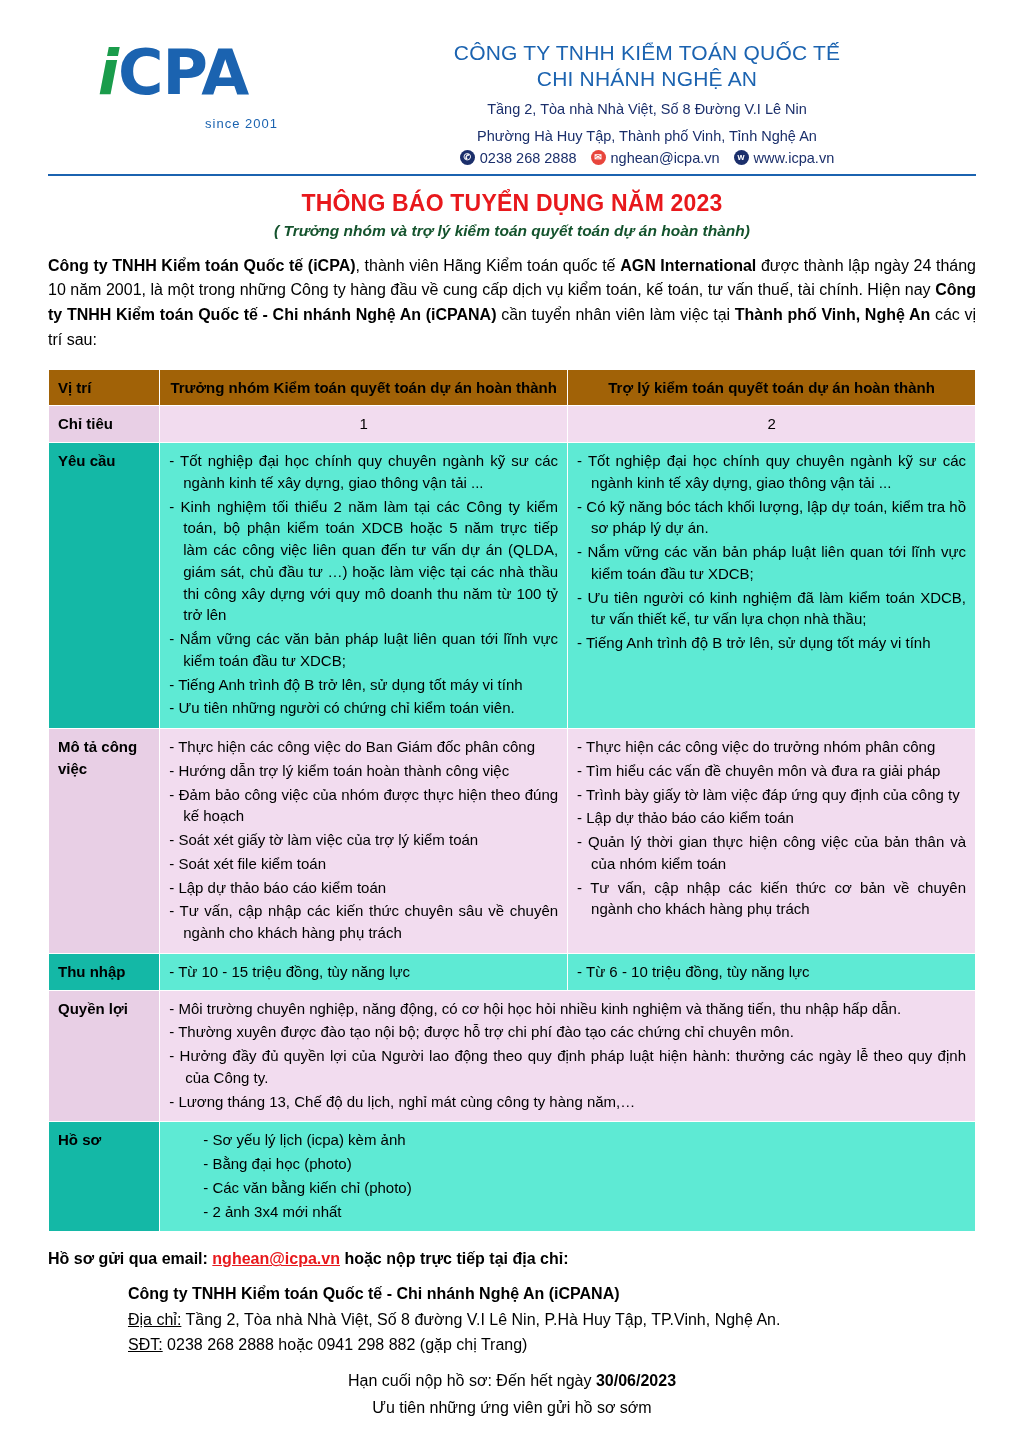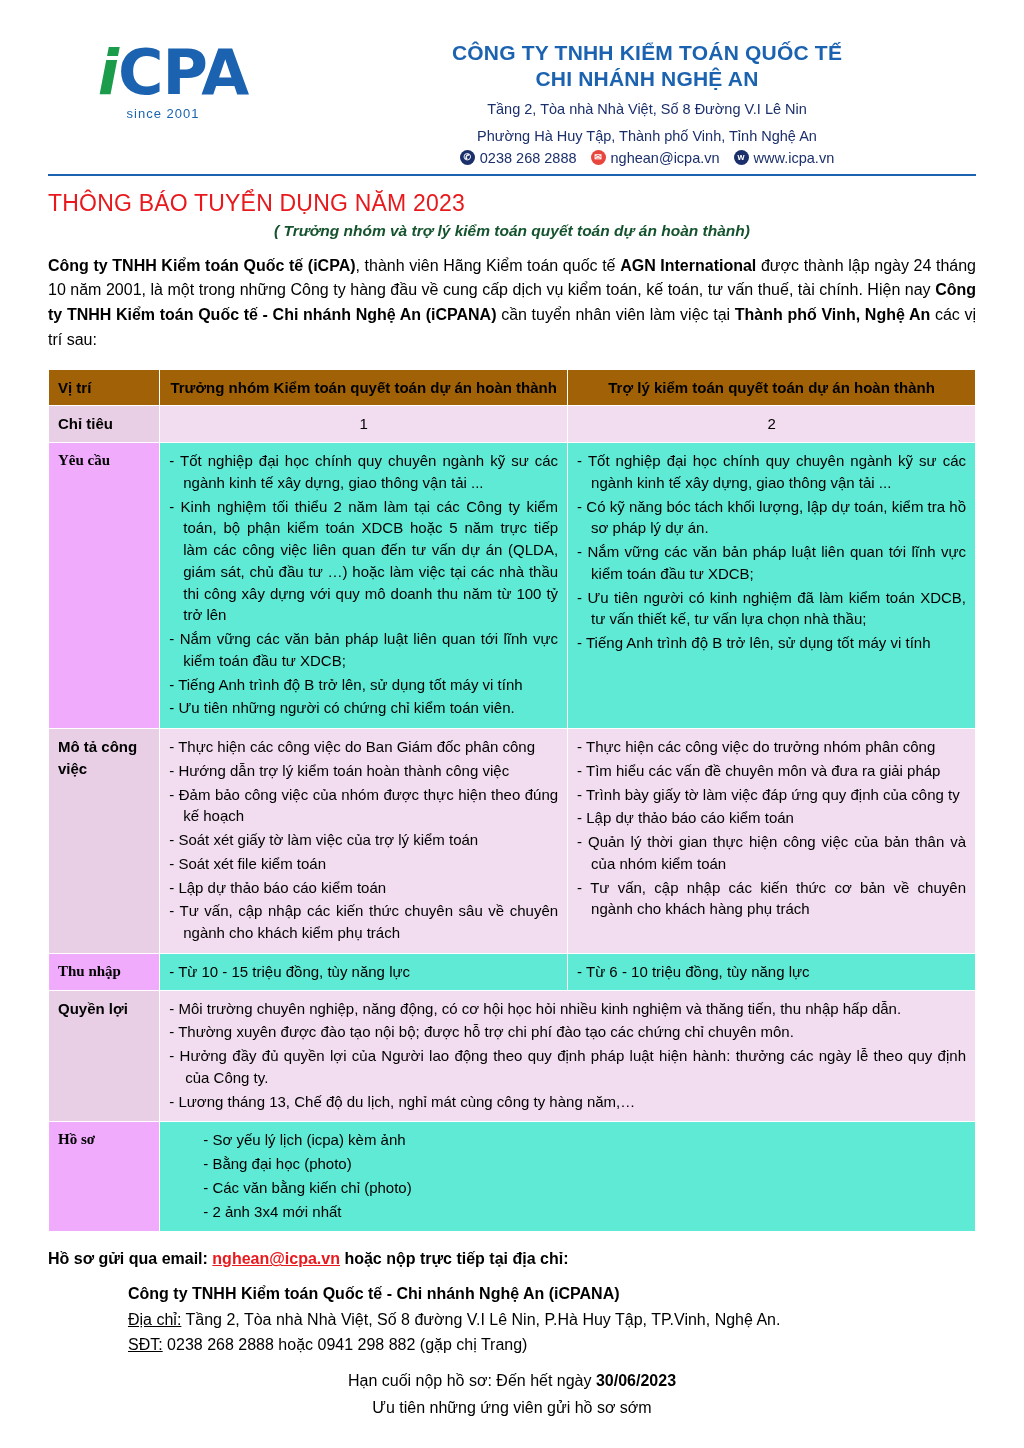--- a/index.html
+++ b/index.html
@@ -38,31 +38,32 @@
     display:flex;
     align-items:flex-end;
     justify-content:center;
   }
   .logo-i{color:#1a9c4b;font-style:italic;}
   .logo-cpa{color:#1b63b0;}
   .logo-sub{
     font-size:13px;
     color:#1b63b0;
     letter-spacing:1px;
-    margin-top:2px;
+    margin-top:12px;
+    text-align:right;
     padding-right:20px;
   }
   .company{
     flex:1;
     text-align:center;
     padding-top:4px;
   }
   .company-name{
     color:#1b63b0;
-    font-weight:bold;
+    font-weight:normal;
     font-size:21px;
     line-height:1.25;
     letter-spacing:.2px;
   }
   .company-addr{
     color:#1b2f6b;
     font-size:14.5px;
     line-height:1.45;
     margin-top:6px;
   }
@@ -86,22 +87,23 @@
   .cicon.mail{background:#e8453c;}
   .cicon.web{background:#1b2f6b;}
 
   .hr-blue{
     border:0;border-top:2px solid #1b63b0;
     margin:8px 0 14px 0;
   }
 
   
   .title{
+    text-align:center;
     color:#e8181c;
-    font-weight:normal;
+    font-weight:bold;
     font-size:23px;
     letter-spacing:.2px;
   }
   .subtitle{
     text-align:center;
     font-weight:bold;
     font-style:italic;
     font-size:15.5px;
     margin-top:5px;
     color:#14532d;
@@ -139,21 +141,21 @@
     text-align:center;
     font-weight:bold;
     vertical-align:middle;
     font-size:15.5px;
   }
   .row-head td.lbl{text-align:left;}
 
   .lbl{font-weight:bold;vertical-align:middle;}
 
   .bg-green{background:#5eead4;}
-  .bg-green-lbl{background:#f0abfc;font-family:Liberation Serif, serif;}
+  .bg-green-lbl{background:#14b8a6;}
   .bg-pink{background:#f2dcef;}
   .bg-pink-lbl{background:#e8cfe5;}
 
   .cell-center{text-align:center;font-weight:normal;}
 
   ul.clean{margin:0;padding:0;list-style:none;}
   ul.clean li{
     margin:0 0 2px 0;
     padding-left:14px;
     text-indent:-14px;
@@ -278,21 +280,21 @@
       <tr>
         <td class="lbl bg-pink-lbl">Mô tả công việc</td>
         <td class="bg-pink">
           <ul class="clean">
             <li>Thực hiện các công việc do Ban Giám đốc phân công</li>
             <li>Hướng dẫn trợ lý kiểm toán hoàn thành công việc</li>
             <li>Đảm bảo công việc của nhóm được thực hiện theo đúng kế hoạch</li>
             <li>Soát xét giấy tờ làm việc của trợ lý kiểm toán</li>
             <li>Soát xét file kiểm toán</li>
             <li>Lập dự thảo báo cáo kiểm toán</li>
-            <li>Tư vấn, cập nhập các kiến thức chuyên sâu về chuyên ngành cho khách kiểm phụ trách</li>
+            <li>Tư vấn, cập nhập các kiến thức chuyên sâu về chuyên ngành cho khách hàng phụ trách</li>
           </ul>
         </td>
         <td class="bg-pink">
           <ul class="clean">
             <li>Thực hiện các công việc do trưởng nhóm phân công</li>
             <li>Tìm hiểu các vấn đề chuyên môn và đưa ra giải pháp</li>
             <li>Trình bày giấy tờ làm việc đáp ứng quy định của công ty</li>
             <li>Lập dự thảo báo cáo kiểm toán</li>
             <li>Quản lý thời gian thực hiện công việc của bản thân và của nhóm kiểm toán</li>
             <li>Tư vấn, cập nhập các kiến thức cơ bản về chuyên ngành cho khách hàng phụ trách</li>

